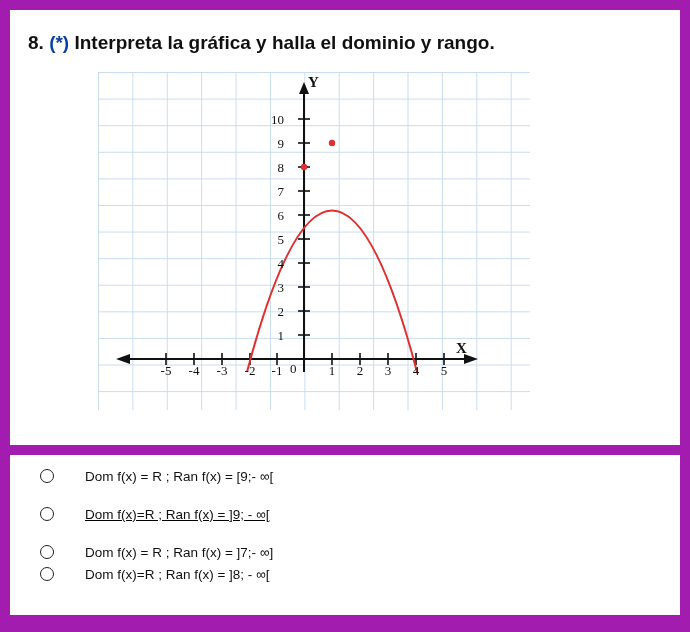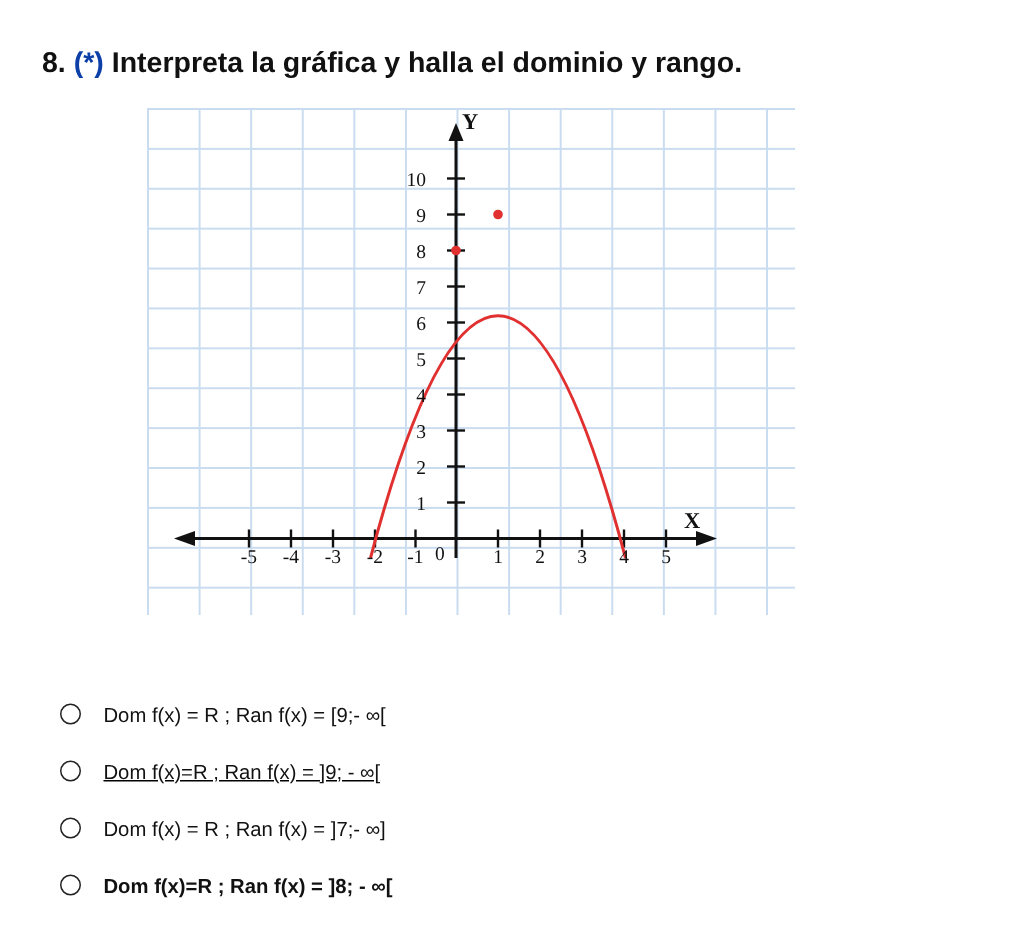--- a/index.html
+++ b/index.html
@@ -5,21 +5,21 @@
   html, body {
     margin: 0;
     padding: 0;
     background: #2b2b2b;
     font-family: "Liberation Sans", sans-serif;
   }
   #page {
     position: relative;
     width: 690px;
     height: 632px;
-    background: #ffffff;
+    background: #a21caf;
     overflow: hidden;
   }
   .card {
     position: absolute;
     background: #ffffff;
     left: 10px;
     right: 10px;
   }
   #question-card {
     top: 10px;
@@ -110,21 +110,21 @@
   .radio {
     width: 14px;
     height: 14px;
     border: 1.6px solid #222222;
     border-radius: 50%;
     background: #ffffff;
     box-sizing: border-box;
     flex: 0 0 auto;
   }
   .option-label {
-    margin-left: 15px;
+    margin-left: 31px;
     font-size: 13.5px;
     color: #111111;
     white-space: nowrap;
   }
 </style>
 </head>
 <body>
 
 <div id="page">
 
@@ -214,19 +214,19 @@
       <span class="option-label">Dom f(x) = R ; Ran f(x) = [9;- ∞[</span>
     </div>
     <div class="option-row" style="top:48px;text-decoration:underline;">
       <span class="radio"></span>
       <span class="option-label">Dom f(x)=R ; Ran f(x) = ]9; - ∞[</span>
     </div>
     <div class="option-row" style="top:86px;">
       <span class="radio"></span>
       <span class="option-label">Dom f(x) = R ; Ran f(x) = ]7;- ∞]</span>
     </div>
-    <div class="option-row" style="top:124px;font-weight:bold;">
+    <div class="option-row" style="top:108px;">
       <span class="radio"></span>
       <span class="option-label">Dom f(x)=R ; Ran f(x) = ]8; - ∞[</span>
     </div>
   </div>
 
 </div>
 
 </body></html>

